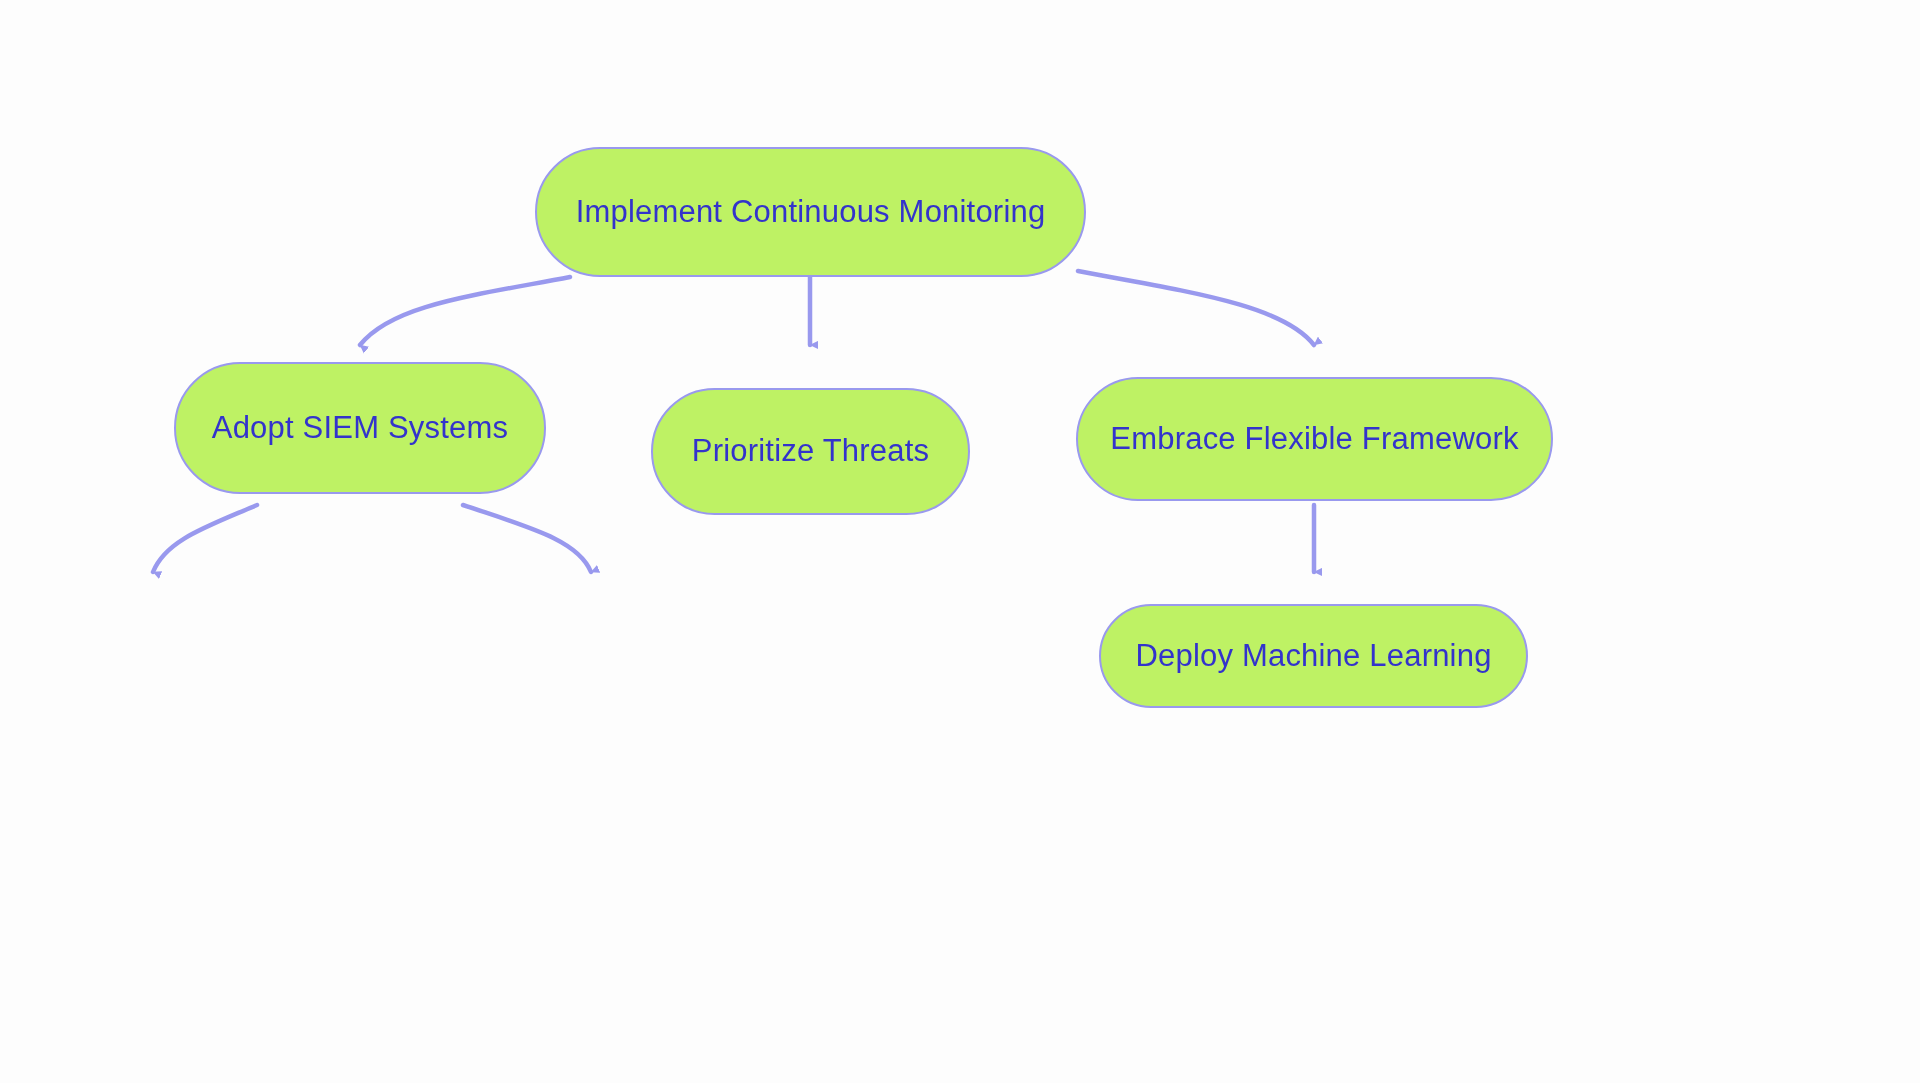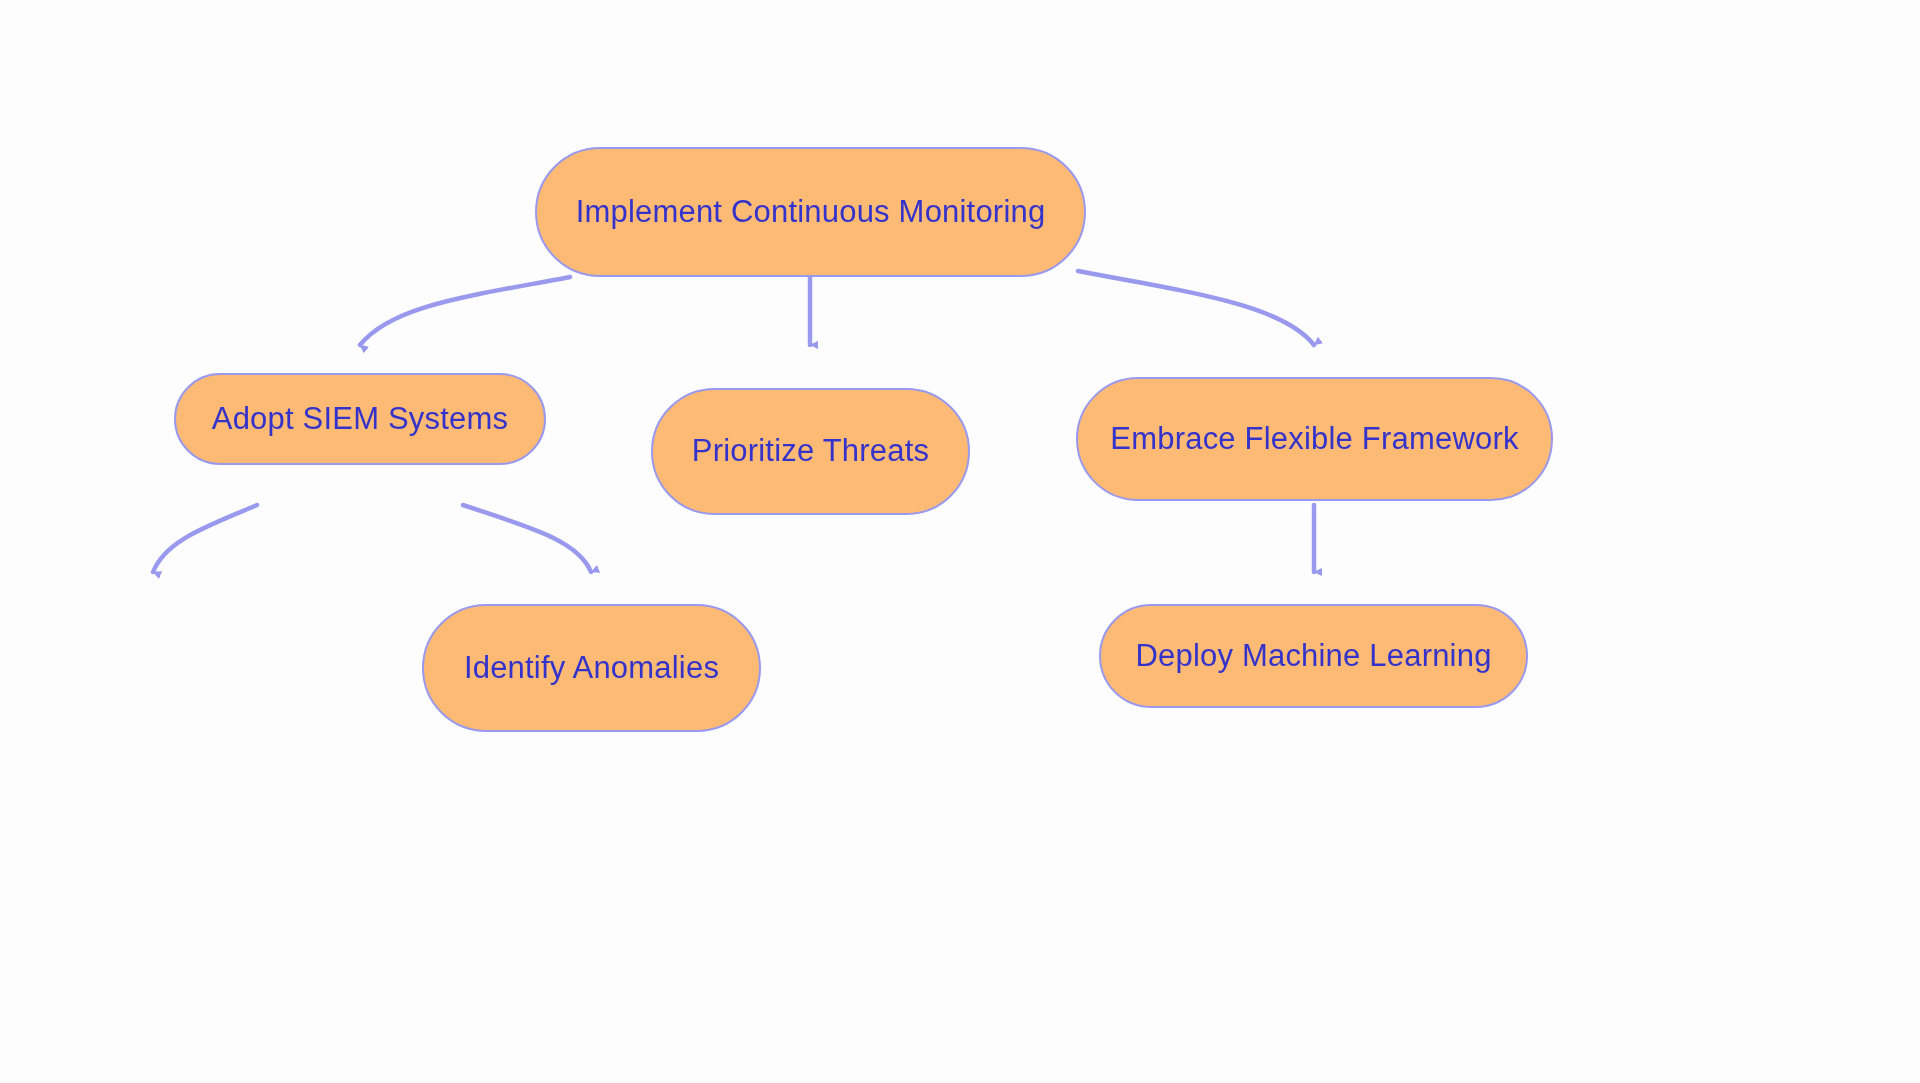--- a/index.html
+++ b/index.html
@@ -26,21 +26,21 @@
     width: 1920px;
     height: 1083px;
     pointer-events: none;
   }
   .flow-node {
     position: absolute;
     box-sizing: border-box;
     display: flex;
     align-items: center;
     justify-content: center;
-    background: #fdba74;
+    background: #bef264;
     border: 2px solid #9999ee;
     border-radius: 999px;
     color: #3333cc;
     font-size: 31px;
     font-weight: 400;
     letter-spacing: 0.2px;
     line-height: 1.1;
     white-space: nowrap;
     text-align: center;
   }
@@ -71,34 +71,31 @@
 
     <path d="M 463 505 C 528 527 578 540 591 572" fill="none" stroke="#9999ee" stroke-width="4.5" stroke-linecap="round" marker-end="url(#arrowhead)"></path>
 
     <path d="M 1314 505 L 1314 572" fill="none" stroke="#9999ee" stroke-width="4.5" stroke-linecap="round" marker-end="url(#arrowhead)"></path>
   </svg>
 
   <div class="flow-node" id="node-root" style="left:535px; top:147px; width:551px; height:130px;">
     <span class="node-label">Implement Continuous Monitoring</span>
   </div>
 
-  <div class="flow-node" id="node-siem" style="left:174px; top:373px; width:372px; height:92px;">
+  <div class="flow-node" id="node-siem" style="left:174px; top:362px; width:372px; height:132px;">
     <span class="node-label">Adopt SIEM Systems</span>
   </div>
 
   <div class="flow-node" id="node-threats" style="left:651px; top:388px; width:319px; height:127px;text-align:center;">
     <span class="node-label">Prioritize Threats</span>
   </div>
 
   <div class="flow-node" id="node-framework" style="left:1076px; top:377px; width:477px; height:124px;">
     <span class="node-label">Embrace Flexible Framework</span>
   </div>
 
 
-  <div class="flow-node" id="node-anomalies" style="left:422px; top:604px; width:339px; height:128px;">
-    <span class="node-label">Identify Anomalies</span>
-  </div>
 
   <div class="flow-node" id="node-ml" style="left:1099px; top:604px; width:429px; height:104px;">
     <span class="node-label">Deploy Machine Learning</span>
   </div>
 
 </div>
 
 </body></html>

